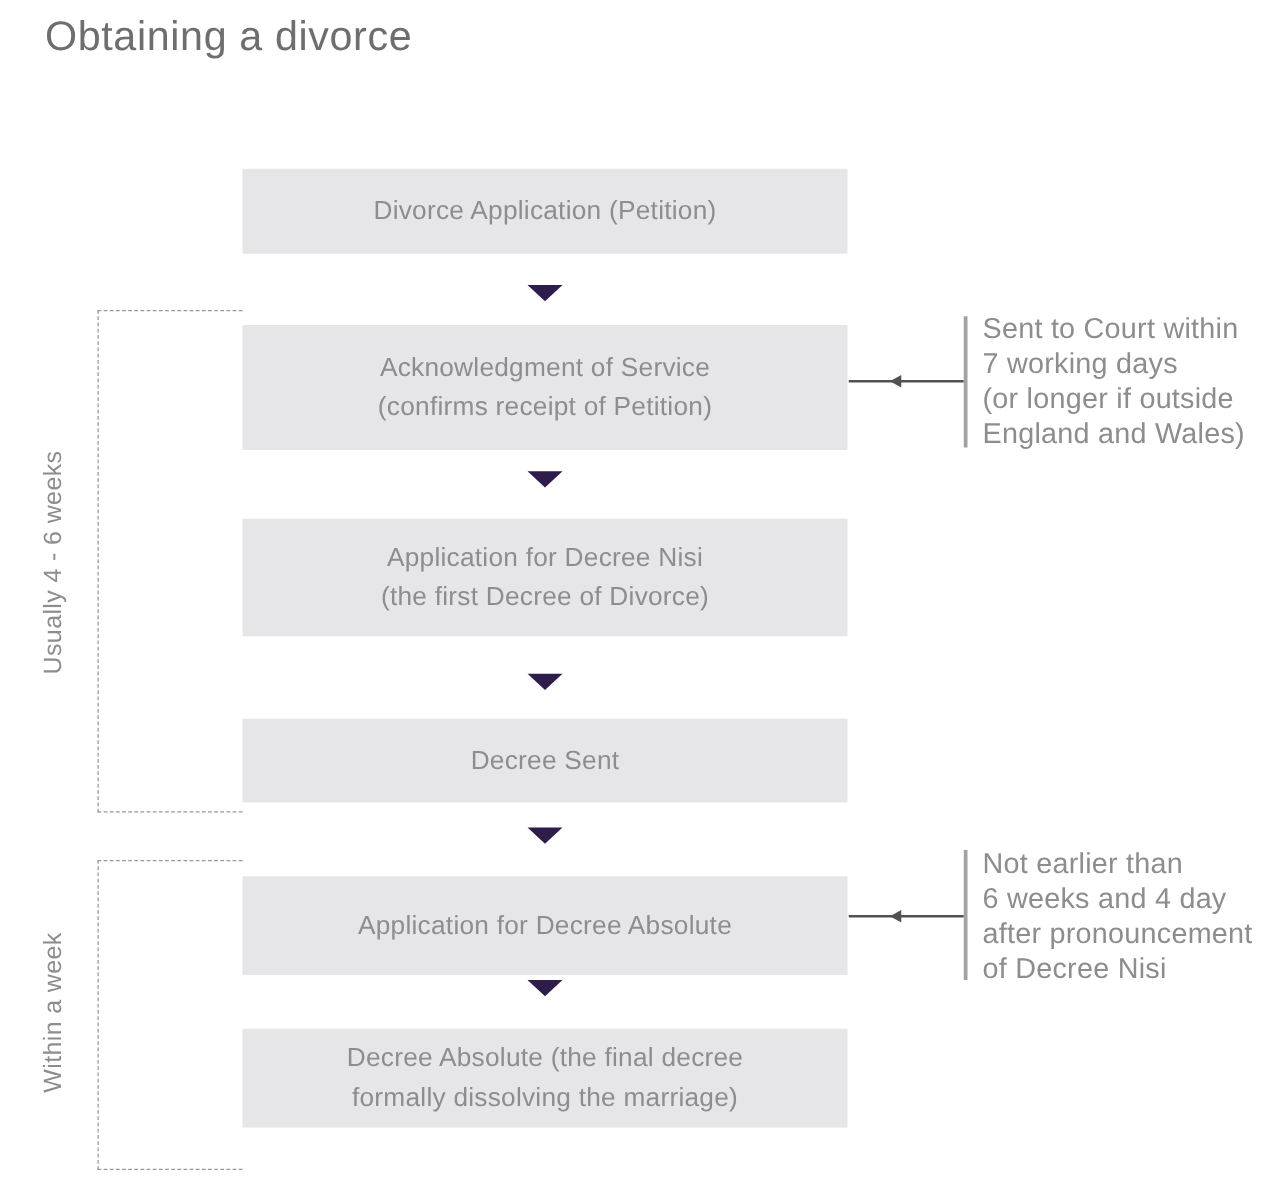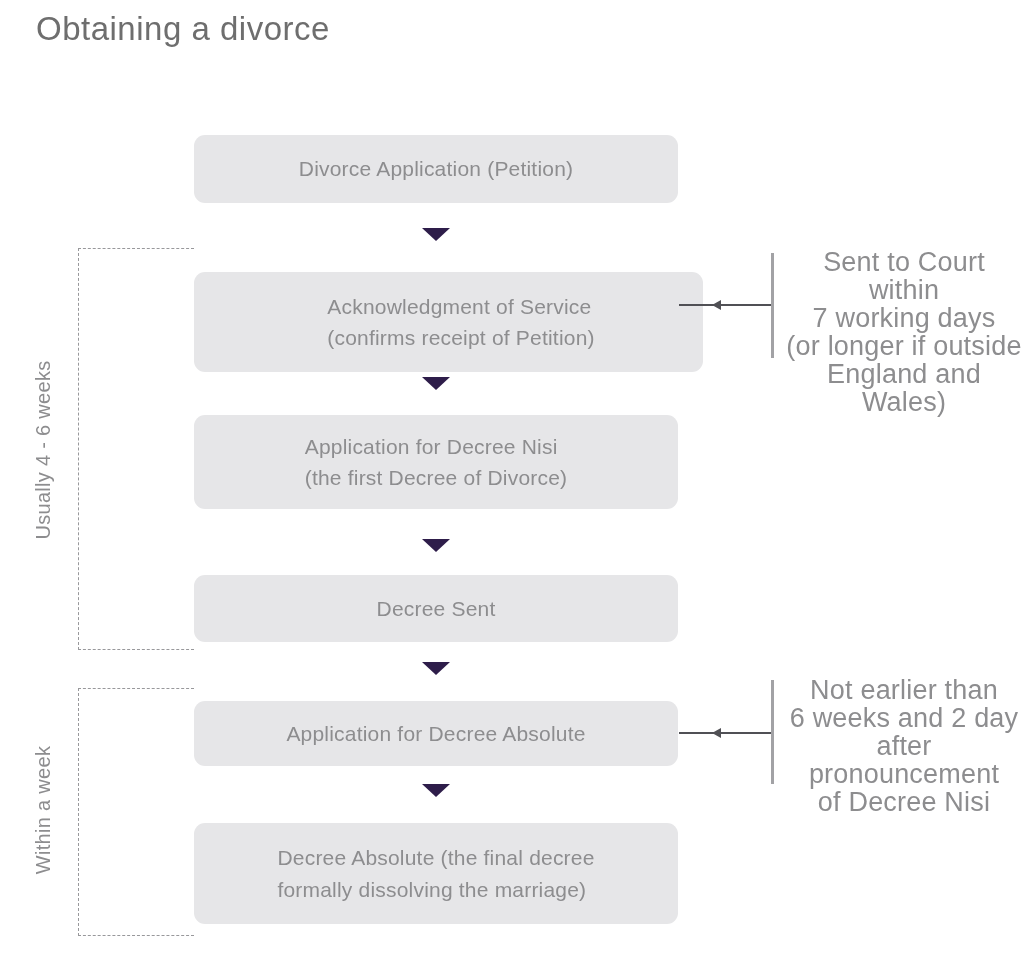--- a/index.html
+++ b/index.html
@@ -28,30 +28,30 @@
     position: absolute;
     left: 194px;
     width: 484px;
     background: var(--box-fill, #e6e6e8);
     color: var(--box-text, #8d8d8f);
     font-size: 21px;
     line-height: 1.5;
     display: flex;
     align-items: center;
     justify-content: center;
+    text-align: center;
     white-space: pre-line;
     letter-spacing: 0.2px;
-    border-radius: 11px;
   }
   .box-1 { top: 135px; height: 68px; }
-  .box-2 { top: 272px; height: 100px; padding-left: 25px; }
+  .box-2 { top: 260px; height: 100px; }
   .box-3 { top: 415px; height: 94px; }
   .box-4 { top: 575px; height: 67px; }
-  .box-5 { top: 701px; height: 65px; }
-  .box-6 { top: 823px; height: 101px; }
+  .box-5 { top: 701px; height: 79px; }
+  .box-6 { top: 823px; height: 79px; }
   .down-arrow {
     position: absolute;
     left: 422px;
     width: 0;
     height: 0;
     border-left: 14px solid transparent;
     border-right: 14px solid transparent;
     border-top: 13px solid var(--arrow, #2e1d4a);
   }
   .arrow-1 { top: 228px; }
@@ -87,22 +87,21 @@
     left: 771px;
     width: 3px;
     background: var(--annotation-bar, #a2a2a5);
   }
   .bar-1 { top: 253px; height: 105px; }
   .bar-2 { top: 680px; height: 104px; }
   .annotation-text {
     position: absolute;
     left: 786px;
     width: 236px;
-    text-align: center;
-    font-size: 27px;
+    font-size: 23px;
     line-height: 28px;
     color: var(--annotation-text, #8d8d8f);
     white-space: pre-line;
     letter-spacing: 0.2px;
   }
   .ann-text-1 { top: 248px; }
   .ann-text-2 { top: 676px; }
   .connector-line {
     position: absolute;
     left: 679px;
@@ -162,17 +161,17 @@
   <div class="annotation-bar bar-1"></div>
   <div class="annotation-text ann-text-1">Sent to Court within
 7 working days
 (or longer if outside
 England and Wales)</div>
 
   <div class="connector-line conn-2"></div>
   <div class="connector-arrowhead head-2"></div>
   <div class="annotation-bar bar-2"></div>
   <div class="annotation-text ann-text-2">Not earlier than
-6 weeks and 2 day
+6 weeks and 4 day
 after pronouncement
 of Decree Nisi</div>
 
 </div>
 
 </body></html>

